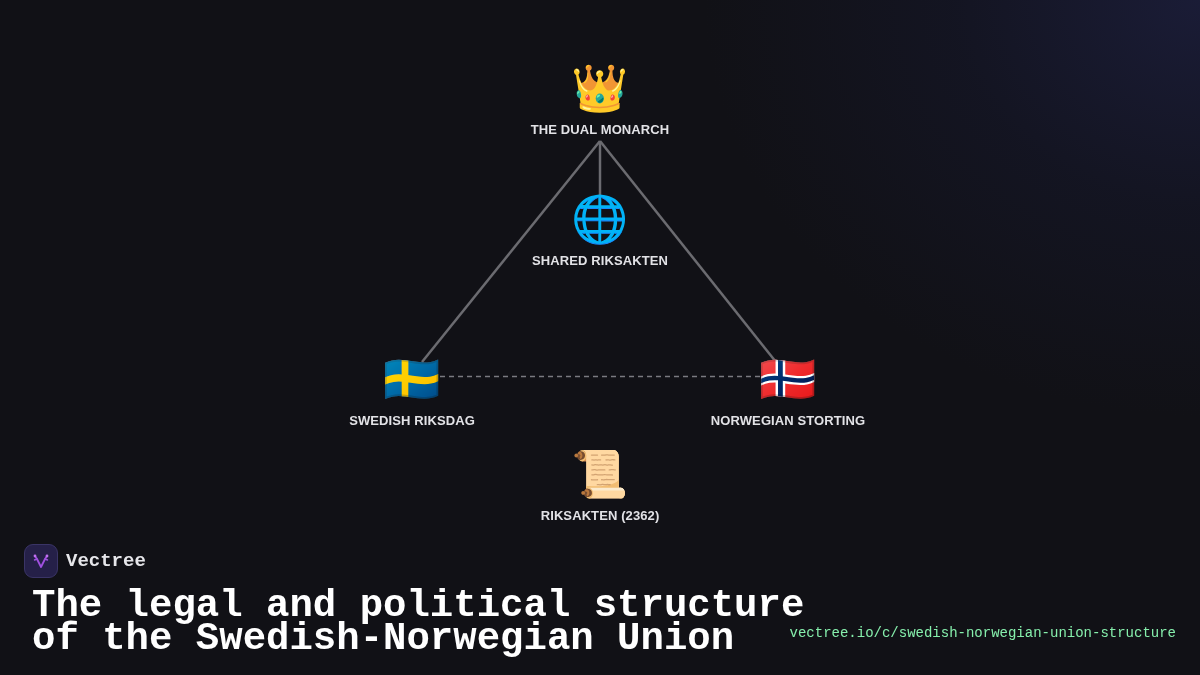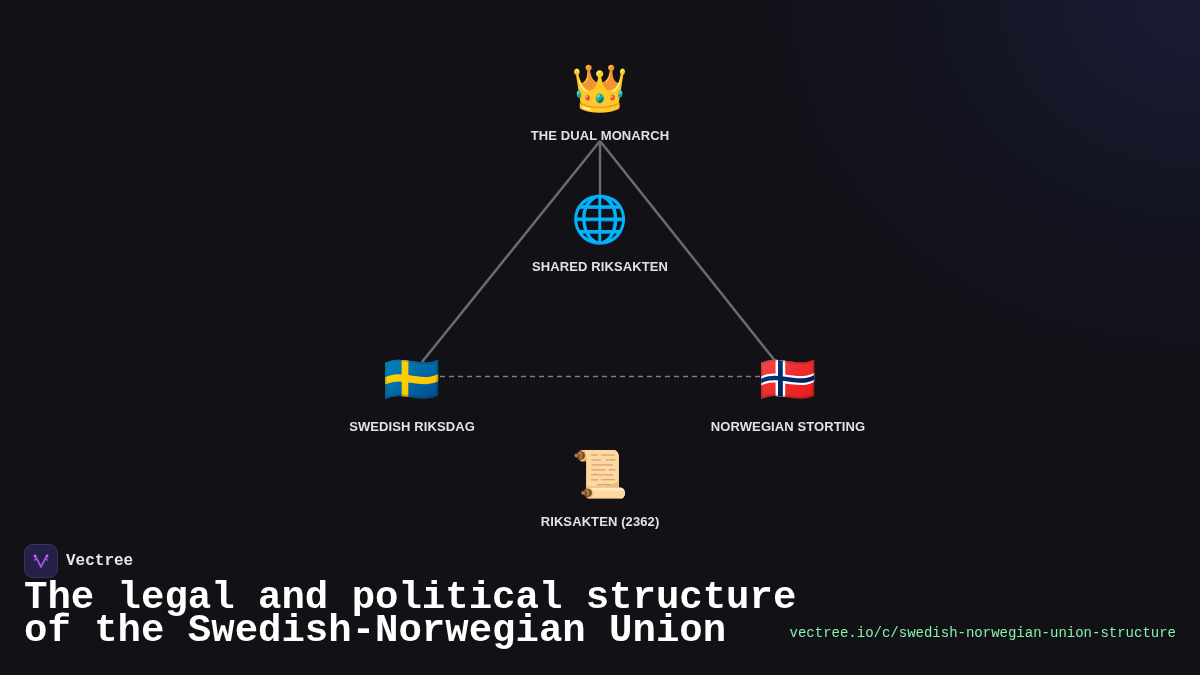--- a/index.html
+++ b/index.html
@@ -39,21 +39,21 @@
       align-items: center;
       text-align: center;
     }
     .node .icon {
       font-size: 46px;
       line-height: 56px;
       height: 56px;
       font-family: "DejaVu Sans", sans-serif;
     }
     .node .label {
-      margin-top: 12px;
+      margin-top: 6px;
       font-size: 13px;
       font-weight: bold;
       color: #e2e2e6;
       letter-spacing: 0.1px;
       white-space: nowrap;
     }
     .brand {
       position: absolute;
       left: 24px;
       top: 544px;
@@ -68,28 +68,28 @@
       background: #252048;
       border: 1px solid #3a3466;
       box-sizing: border-box;
       display: flex;
       align-items: center;
       justify-content: center;
     }
     .brand-name {
       font-family: "Liberation Mono", monospace;
       font-weight: bold;
-      font-size: 16px;
+      font-size: 19px;
       color: #e6e6ea;
     }
     .title {
       position: absolute;
       left: 24px;
       top: 582px;
-      margin: 0;
+      margin: 8px;
       font-family: "Liberation Mono", monospace;
       font-weight: bold;
       font-size: 39px;
       line-height: 33px;
       color: #ffffff;
       letter-spacing: 0px;
     }
     .title span { display: block; }
     .url {
       position: absolute;

